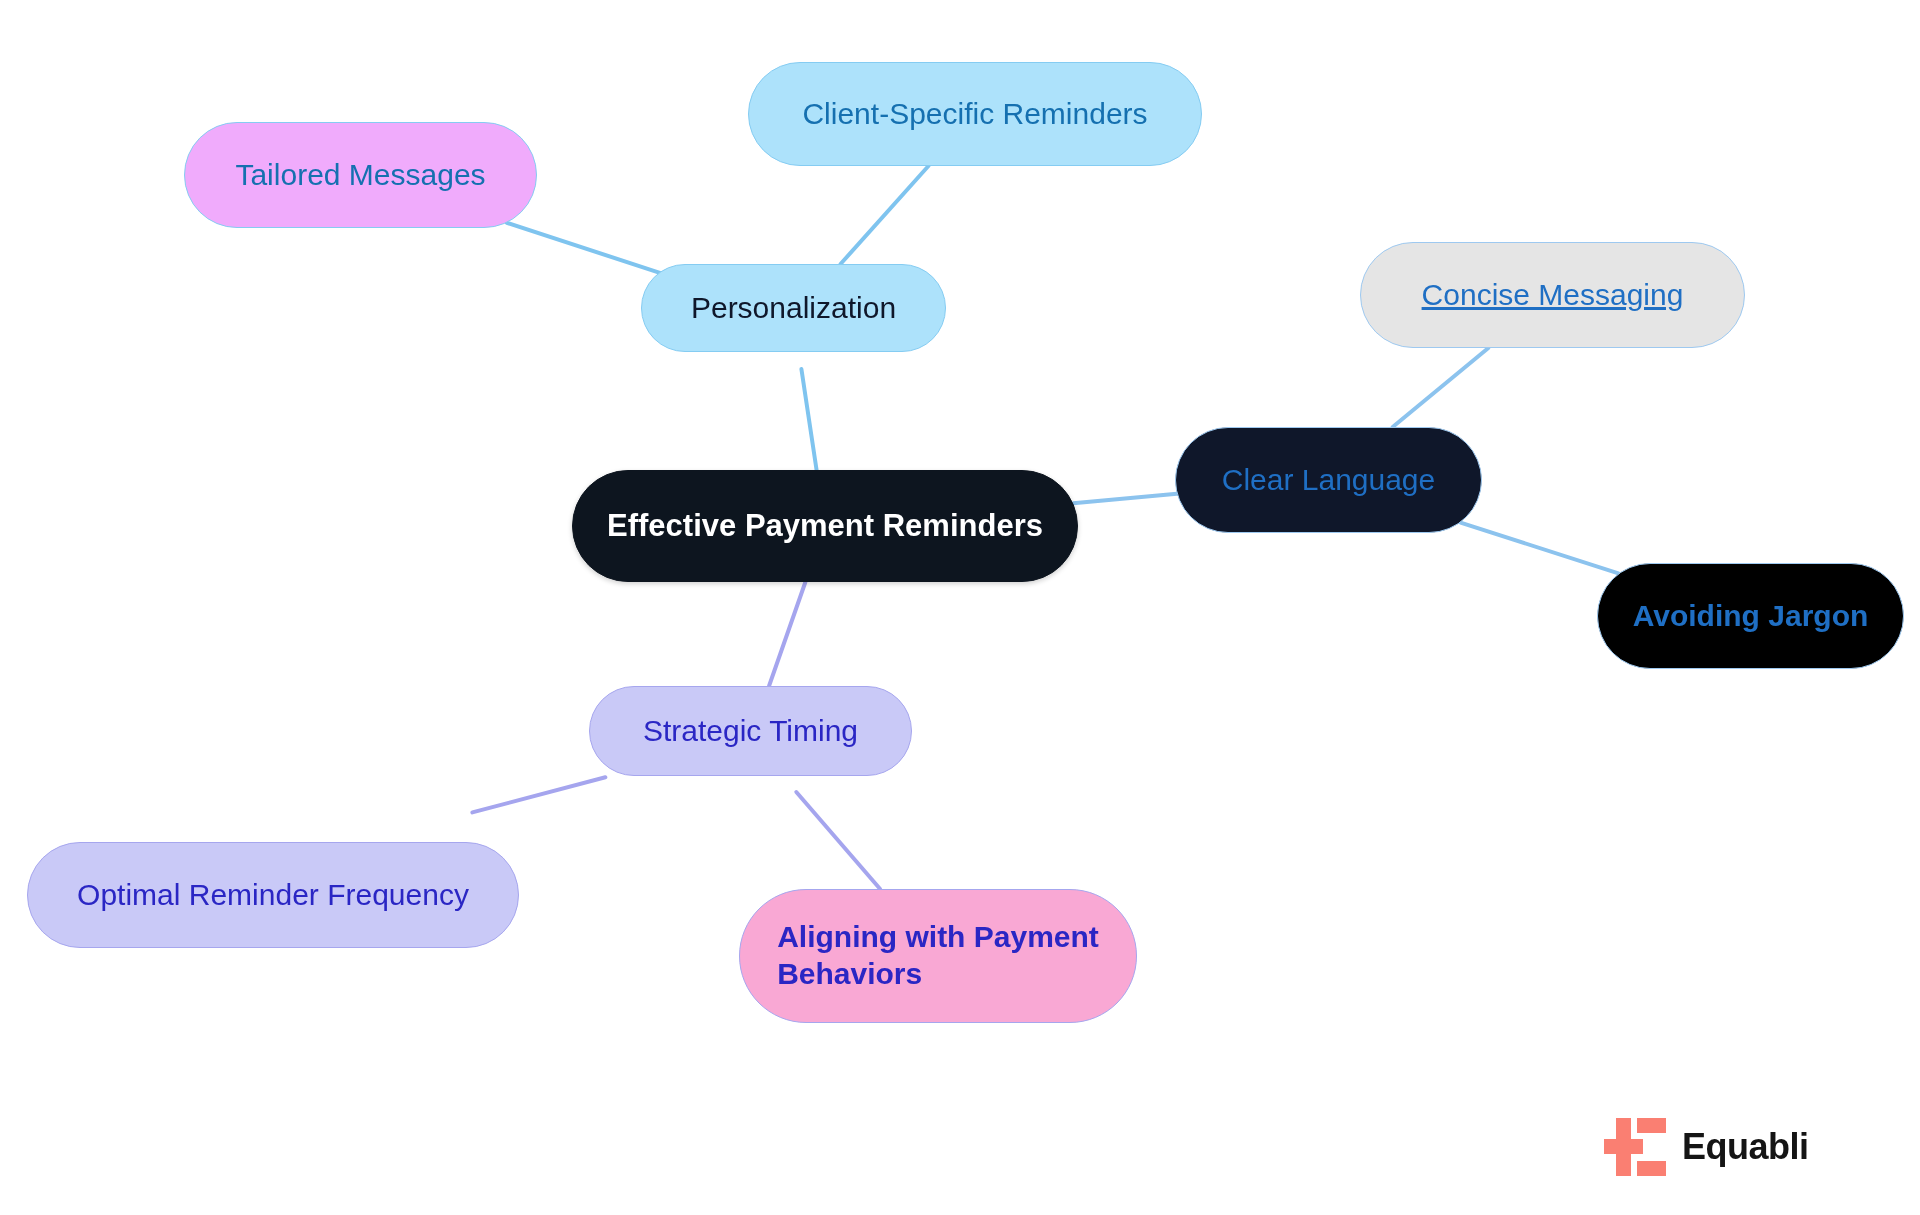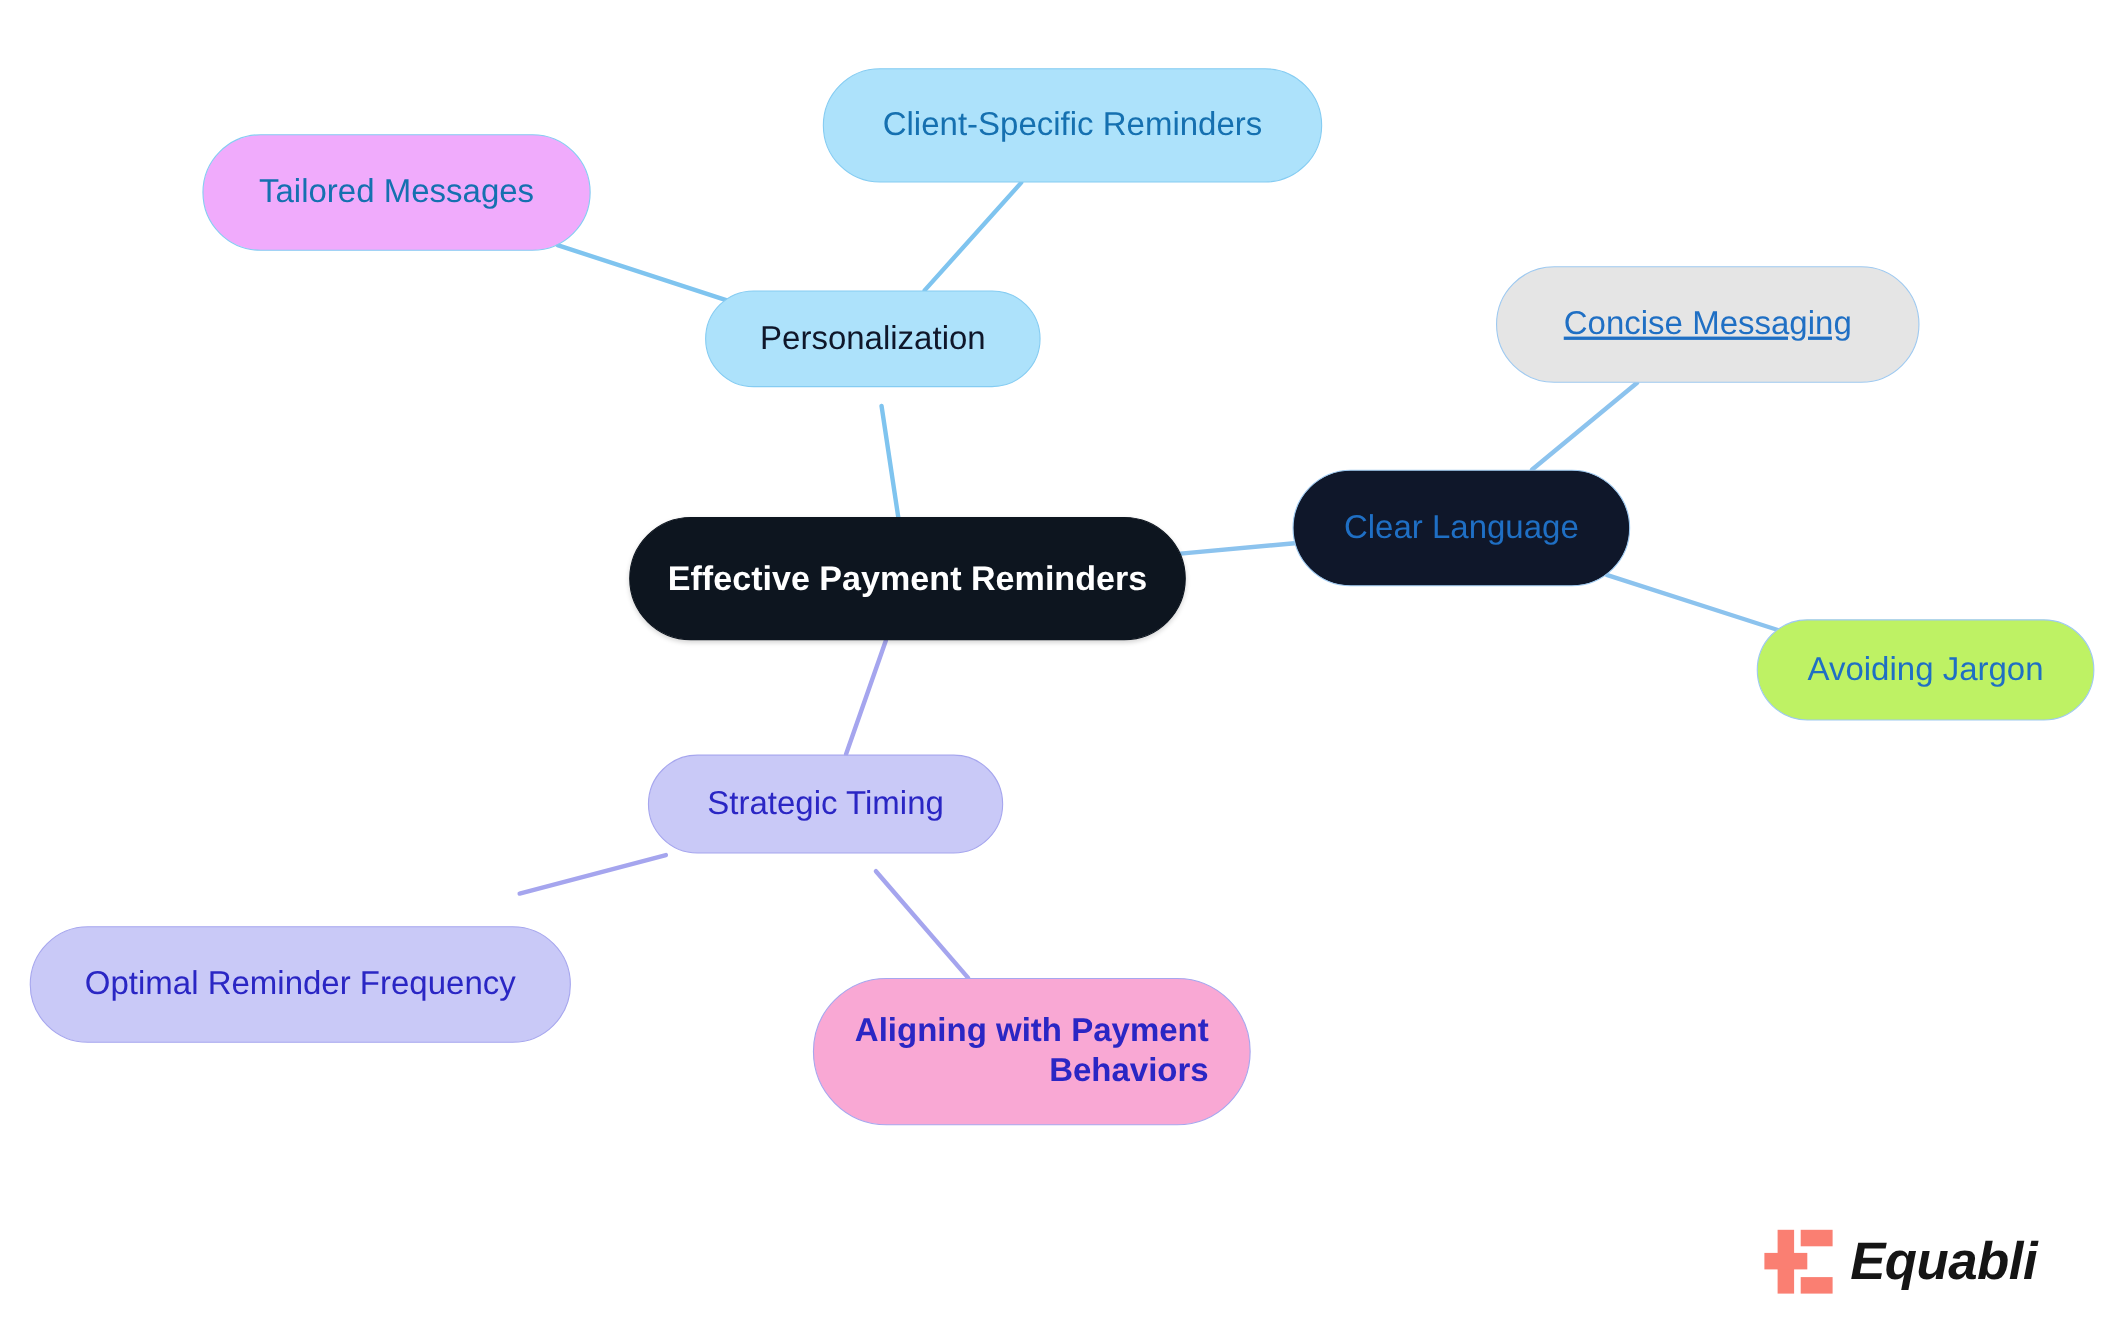--- a/index.html
+++ b/index.html
@@ -24,21 +24,21 @@
     width: 1920px;
     height: 1215px;
     pointer-events: none;
   }
   .node {
     position: absolute;
     box-sizing: border-box;
     display: flex;
     align-items: center;
     justify-content: center;
-    text-align: right;
+    text-align: left;
     border-radius: 999px;
     line-height: 1.22;
     padding: 6px 18px;
     white-space: pre-line;
   }
   .node-root {
     background: #0d151f;
     color: #ffffff;
     font-size: 31px;
     border: 1px solid #0d151f;
@@ -75,25 +75,24 @@
   }
   .lm {
     position: absolute;
     background: #fa7f72;
   }
   .lm-v { left: 12px; top: 0px;  width: 15px; height: 58px; }
   .lm-h { left: 0px;  top: 21px; width: 39px; height: 15px; }
   .lm-t { left: 33px; top: 0px;  width: 29px; height: 15px; }
   .lm-b { left: 33px; top: 43px; width: 29px; height: 15px; }
   .logo-word {
-    font-size: 48px;
+    font-size: 36px;
     font-weight: 700;
     color: #151515;
     letter-spacing: -0.5px;
-    font-style: italic;
   }
 </style>
 </head>
 <body>
 
 <div id="canvas">
 
   <svg id="edges" viewBox="0 0 1920 1215">
       <line x1="816.5799522673033" y1="470.0000000000012" x2="801.3937947493904" y2="368.99999999991394" stroke="#7fc4ef" stroke-width="4" stroke-linecap="round"></line>
       <line x1="662.9178047844072" y1="273.827065535782" x2="506.8445498958581" y2="222.8239118019952" stroke="#7fc4ef" stroke-width="4" stroke-linecap="round"></line>
@@ -107,21 +106,21 @@
     </svg>
 
   <div class="node node-root" id="n-root" style="left: 572px; top: 470px; width: 506px; height: 112px; background: rgb(13, 21, 31); color: rgb(255, 255, 255); font-weight: bold;">Effective Payment Reminders</div>
 
   <div class="node node-blue-a" id="n-personalization" style="left: 641px; top: 264px; width: 305px; height: 88px; background: rgb(173, 226, 251); border-color: rgb(133, 204, 242); color: #0f172a;">Personalization</div>
   <div class="node node-blue-a" id="n-tailored-messages" style="left: 184px; top: 122px; width: 353px; height: 106px; background: #f0abfc; border-color: rgb(133, 204, 242); color: rgb(21, 112, 176);">Tailored Messages</div>
   <div class="node node-blue-a" id="n-client-specific-reminders" style="left: 748px; top: 62px; width: 454px; height: 104px; background: rgb(173, 226, 251); border-color: rgb(133, 204, 242); color: rgb(21, 112, 176);">Client-Specific Reminders</div>
 
   <div class="node node-blue-b" id="n-clear-language" style="left: 1175px; top: 427px; width: 307px; height: 106px; background: #0f172a; border-color: rgb(158, 201, 240); color: rgb(31, 111, 196);">Clear Language</div>
   <div class="node node-blue-b" id="n-concise-messaging" style="left: 1360px; top: 242px; width: 385px; height: 106px; background: #e5e5e5; border-color: rgb(158, 201, 240); color: rgb(31, 111, 196); text-decoration: underline;">Concise Messaging</div>
-  <div class="node node-blue-b" id="n-avoiding-jargon" style="left: 1597px; top: 563px; width: 307px; height: 92px; background: #bef264; border-color: rgb(158, 201, 240); color: rgb(31, 111, 196);">Avoiding Jargon</div>
+  <div class="node node-blue-b" id="n-avoiding-jargon" style="left: 1597px; top: 563px; width: 307px; height: 106px; background: #000000; border-color: rgb(158, 201, 240); color: rgb(31, 111, 196); font-weight: bold;">Avoiding Jargon</div>
 
   <div class="node node-purple" id="n-strategic-timing" style="left: 589px; top: 686px; width: 323px; height: 90px; background: rgb(201, 201, 247); border-color: rgb(166, 166, 238); color: rgb(42, 38, 196);">Strategic Timing</div>
   <div class="node node-purple" id="n-optimal-reminder-frequency" style="left: 27px; top: 812px; width: 492px; height: 106px; background: rgb(201, 201, 247); border-color: rgb(166, 166, 238); color: rgb(42, 38, 196); margin-top: 30px;">Optimal Reminder Frequency</div>
   <div class="node node-purple" id="n-aligning-with-payment-behaviors" style="left: 739px; top: 889px; width: 398px; height: 134px; background: #f9a8d4; border-color: rgb(166, 166, 238); color: rgb(42, 38, 196); font-weight: bold;">Aligning with Payment
 Behaviors</div>
 
   <div id="logo" style="left: 1604px; top: 1118px;">
     <span class="logo-mark">
       <span class="lm lm-v" style="background: rgb(250, 127, 114);"></span>
       <span class="lm lm-h" style="background: rgb(250, 127, 114);"></span>

